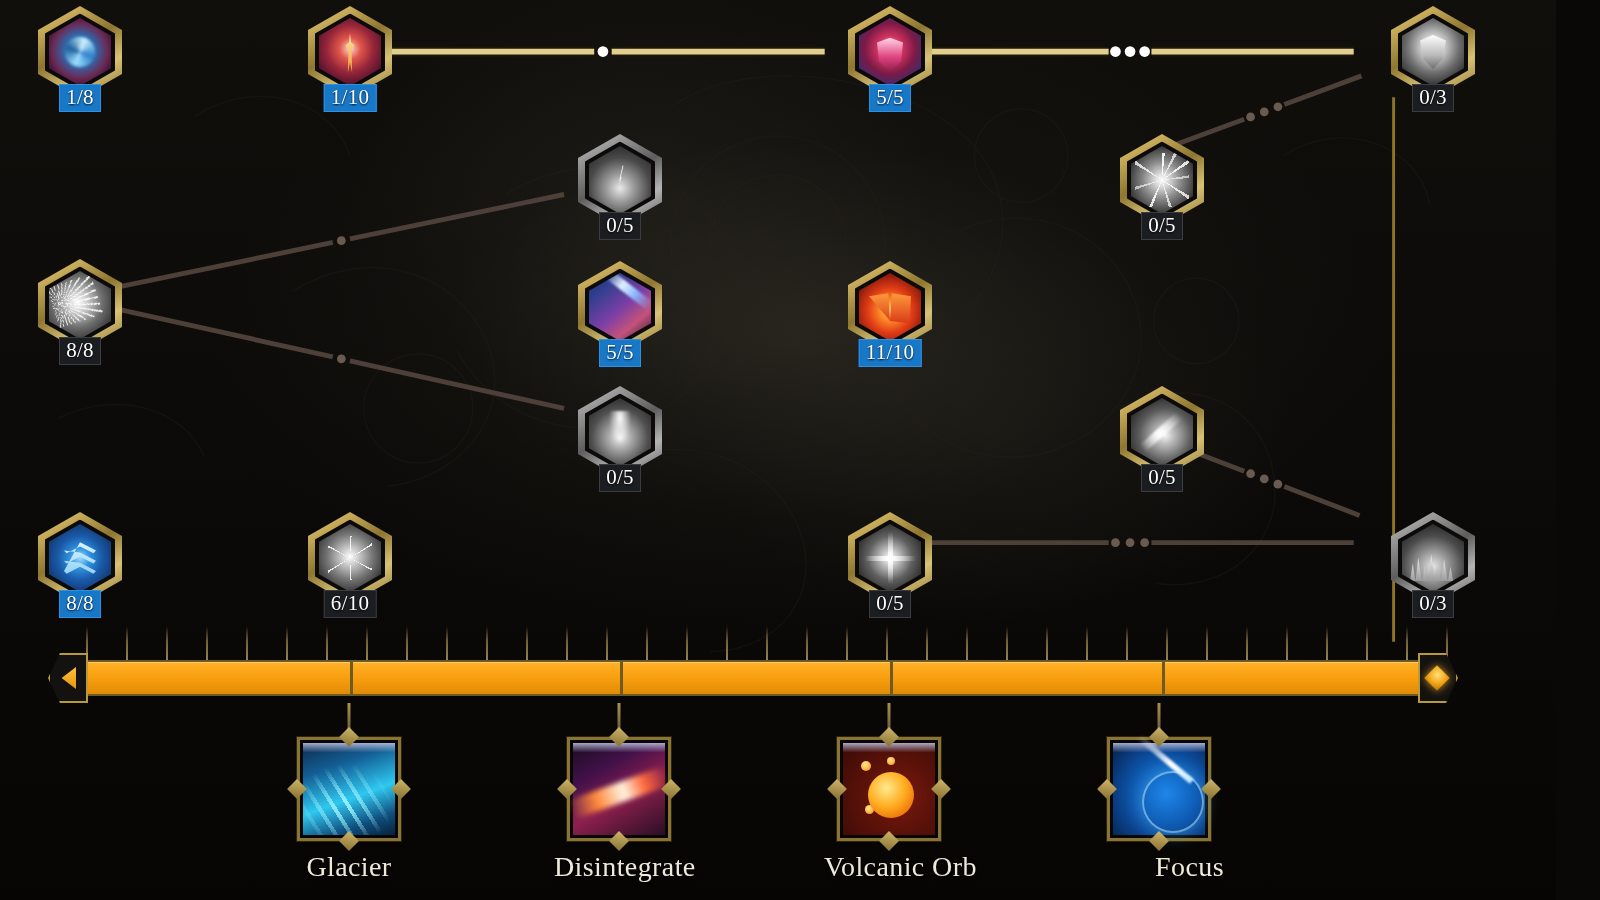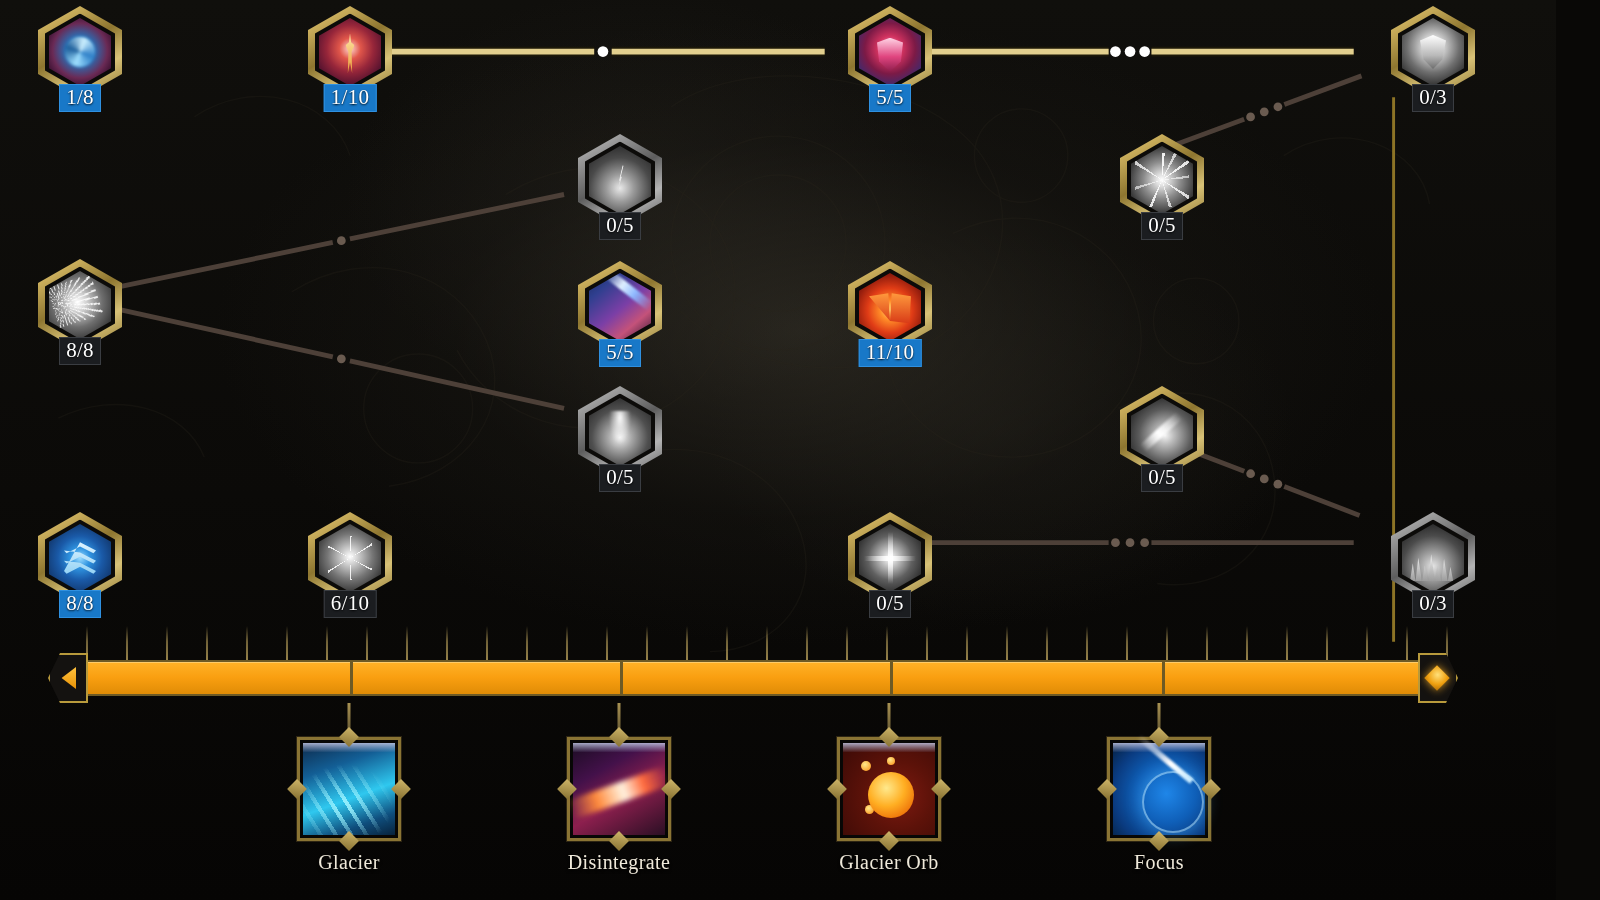--- a/index.html
+++ b/index.html
@@ -261,21 +261,21 @@
     background: linear-gradient(145deg,#cdb468,#8a7434);
     transform: rotate(45deg);
   }
   .pip.l { left: -10px; top: 50%; margin-top: -7px; }
   .pip.r { right: -10px; top: 50%; margin-top: -7px; }
   .pip.t { top: -10px; left: 50%; margin-left: -7px; }
   .pip.b { bottom: -10px; left: 50%; margin-left: -7px; }
   .skill-name {
     margin-top: 10px;
     font-family: "Liberation Serif", serif;
-    font-size: 20px;
+    font-size: 28px;
     color: #efe9da;
     text-shadow: 0 2px 3px rgba(0,0,0,.95);
     letter-spacing: .4px;
     white-space: nowrap;
   }
   .skill-stem {
     position: absolute; left: 50%; transform: translateX(-50%);
     width: 3px;
     background: linear-gradient(180deg, rgba(196,170,96,.85), rgba(196,170,96,.45));
   }
@@ -600,24 +600,24 @@
             <span class="spark" style="left: 18px; top: 18px; width: 10px; height: 10px;"></span>
             <span class="spark" style="left: 30px; top: 40px; width: 8px; height: 8px;"></span>
             <span class="spark" style="left: 22px; top: 62px; width: 9px; height: 9px;"></span>
             <span class="spark" style="left: 44px; top: 14px; width: 8px; height: 8px;"></span>
           </div>
           <span class="pip l"></span>
           <span class="pip r"></span>
           <span class="pip t"></span>
           <span class="pip b"></span>
         </div>
-        <div class="skill-name">Glacier Orb</div>
+        <div class="skill-name">Volcanic Orb</div>
       </div>
       <span class="skill-stem" style="left: 1159px; top: 703px; height: 34px; position: absolute;"></span>
-      <div class="skill" style="left: 1159px; top: 737px;">
+      <div class="skill" style="left: 1159px; top: 737px; text-align: right;">
         <div class="skill-frame">
           <div class="skill-art art-focus">
             <span class="orb"></span>
           </div>
           <span class="pip l"></span>
           <span class="pip r"></span>
           <span class="pip t"></span>
           <span class="pip b"></span>
         </div>
         <div class="skill-name">Focus</div>

